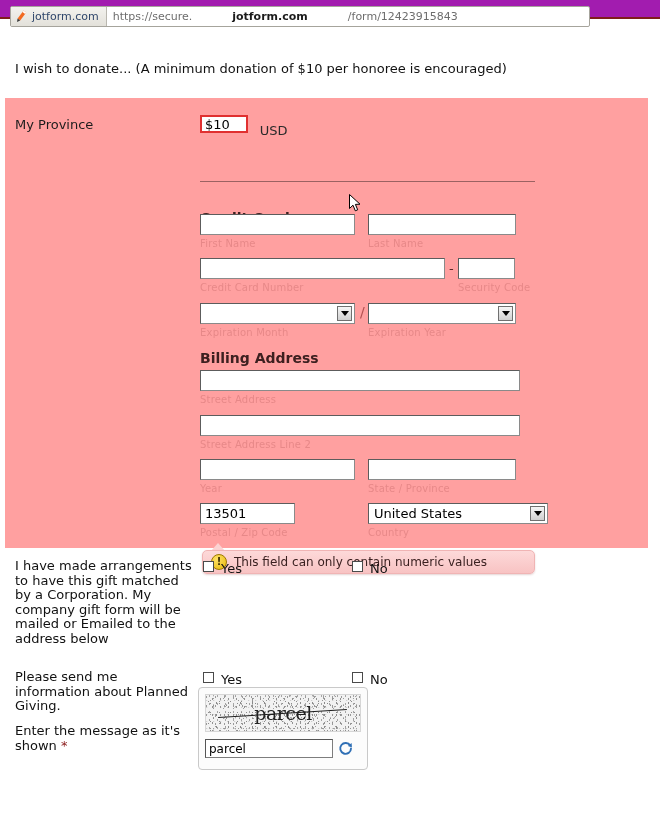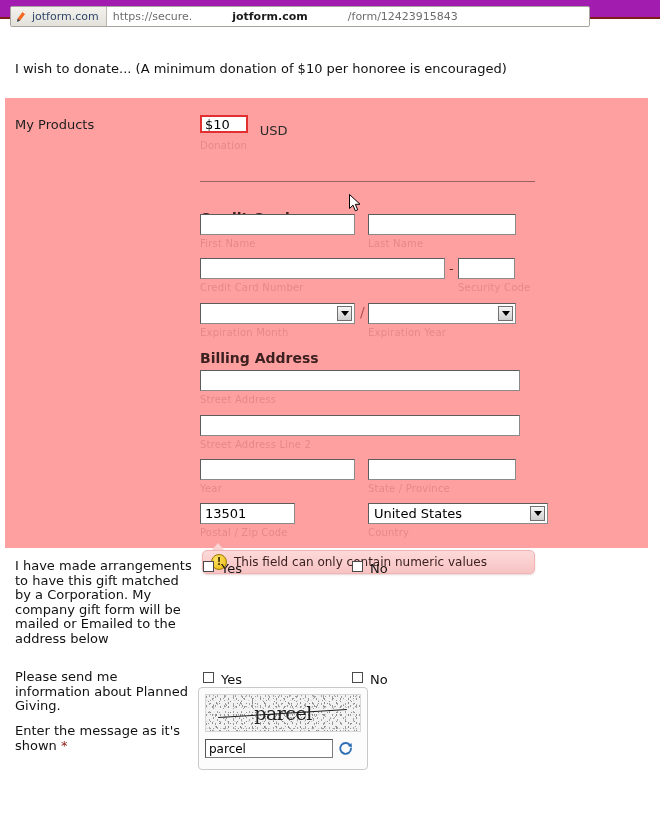--- a/index.html
+++ b/index.html
@@ -384,26 +384,25 @@
     </div>
   </div>
 </div>
 
 <div class="page">
 
   <div class="intro-line">I wish to donate... (A minimum donation of $10 per honoree is encouraged)</div>
 
   <div class="product-block">
 
-    <div class="product-label">My Products</div>
+    <div class="product-label">My Province</div>
 
     <div class="amount-row">
       <input class="amount-input" type="text" value="$10" style="">
       <span class="usd-label">USD</span>
-      <div class="sub-label">Donation</div>
     </div>
 
     <div class="hr-line"></div>
 
     <div class="section-title" style="left:195px; top:112px;">Credit Card</div>
 
     <div class="fld" style="left:195px; top:116px;">
       <input class="txt" style="width: 155px;" type="text" value="">
       <div class="cap">First Name</div>
     </div>

